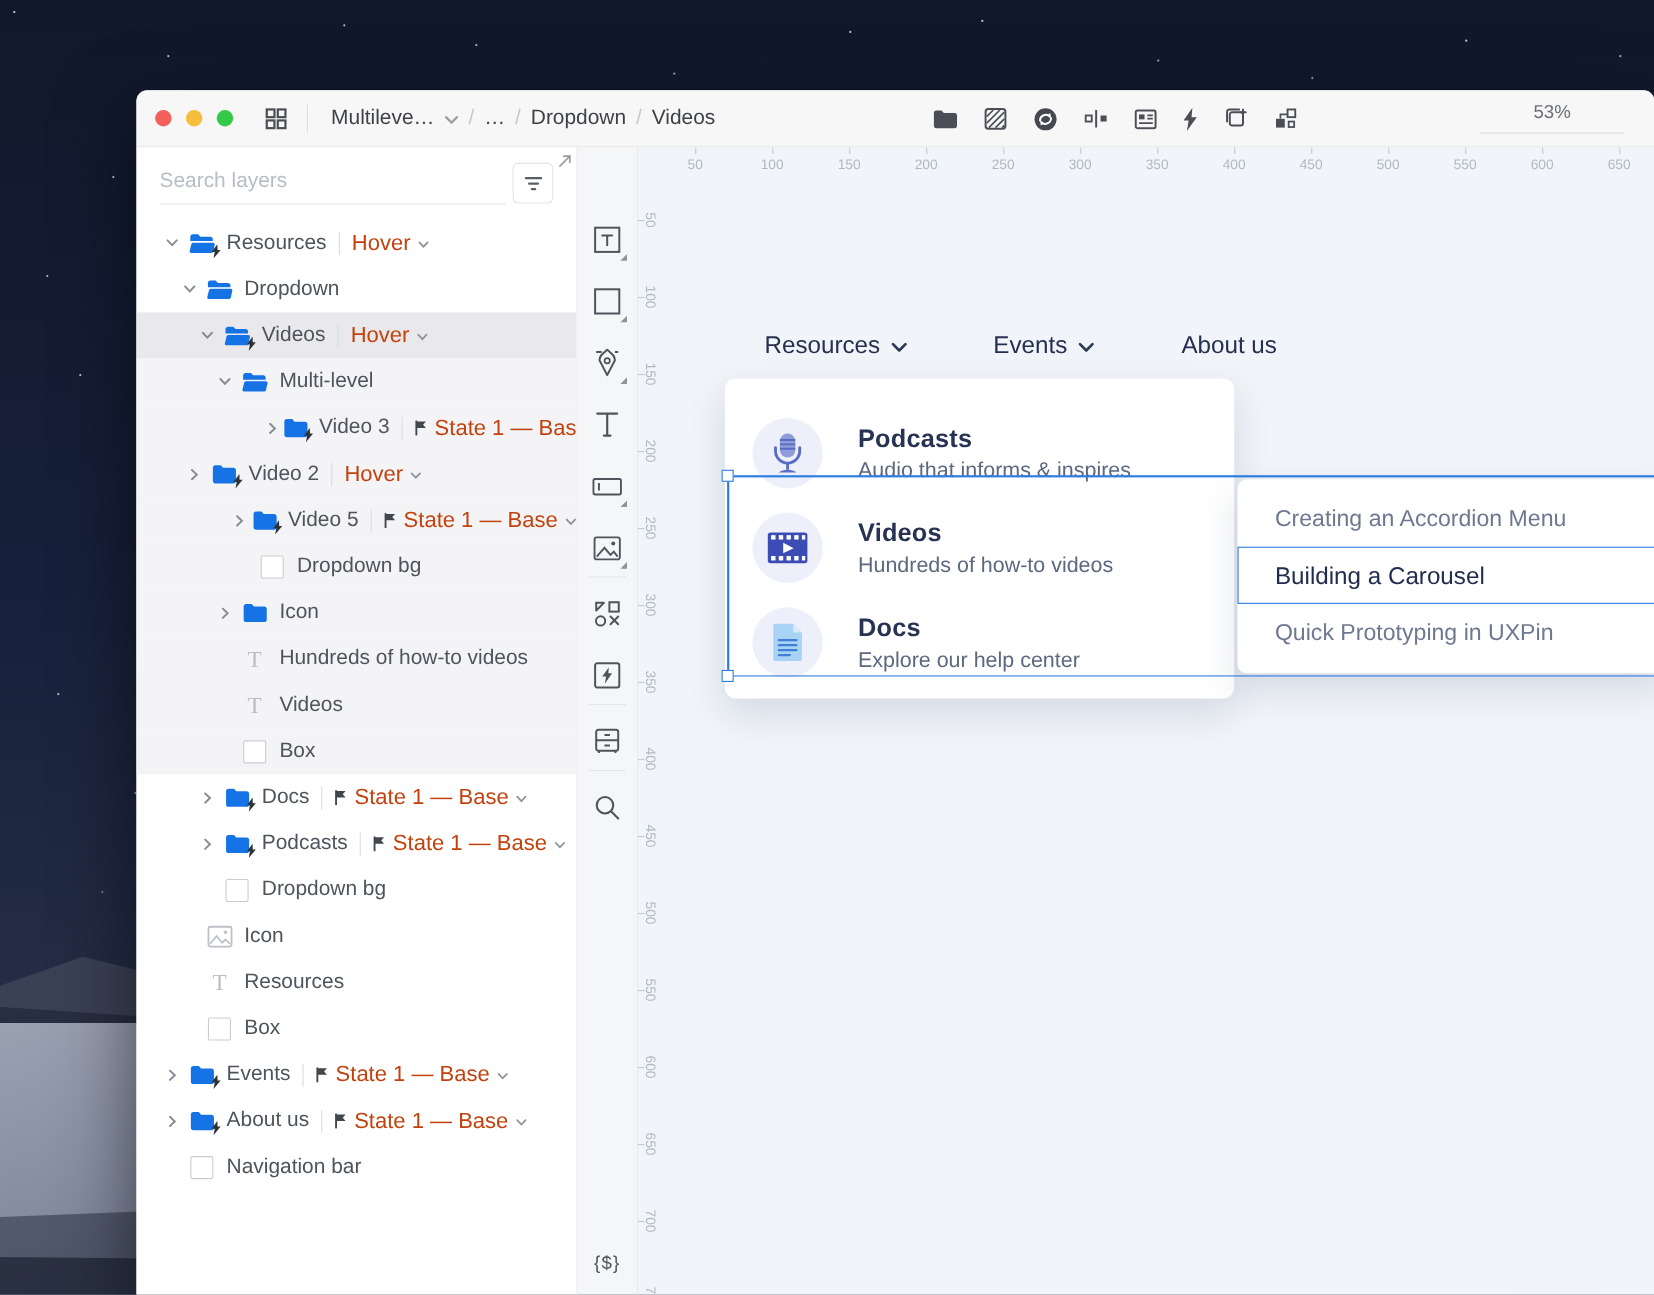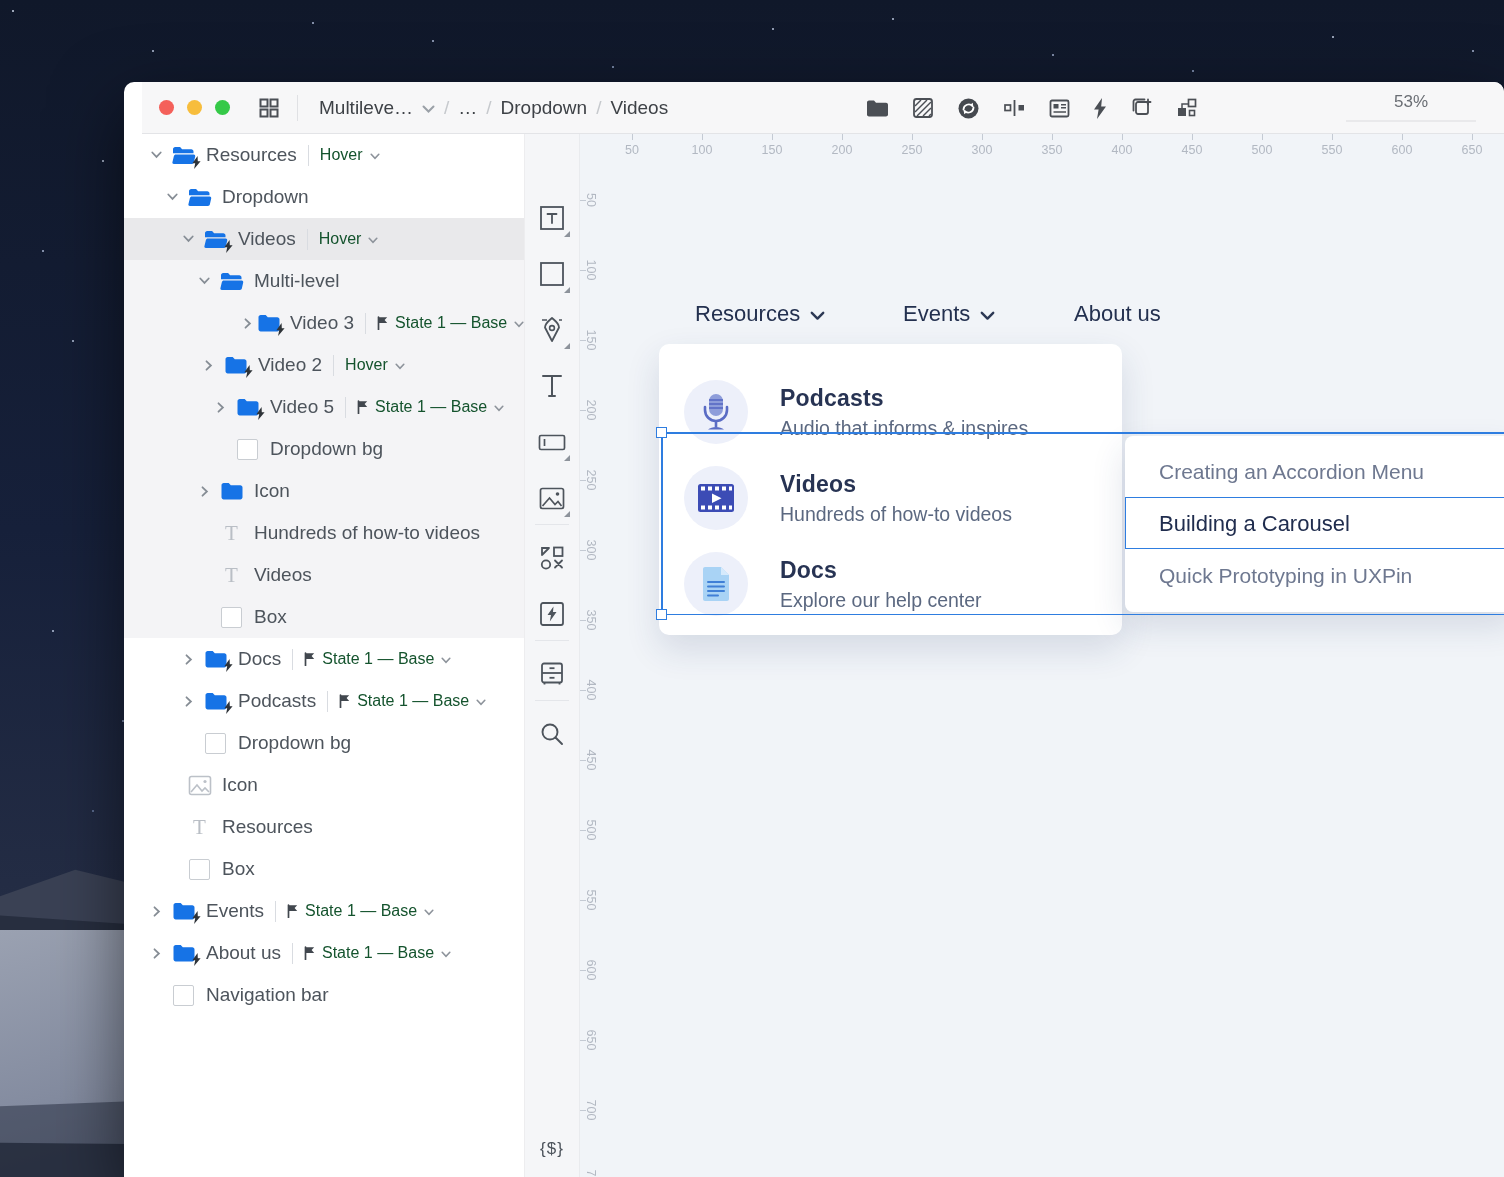--- a/index.html
+++ b/index.html
@@ -25,21 +25,21 @@
     clip-path:polygon(0 55%,100% 18%,100% 100%,0 100%); }
   .dunes-dark { position:absolute; left:0; right:0; top:1120px; bottom:0; background:rgba(30,36,52,.75);
     clip-path:polygon(0 40%,100% 65%,100% 100%,0 100%); }
 
   
   .window { position:absolute; left:124px; top:82px; right:0; bottom:0;
     background:#fff; border-radius:10px 10px 0 0; box-shadow:0 24px 70px rgba(0,0,0,.55); overflow:hidden;
     display:flex; flex-direction:column; }
 
   .titlebar { height:52px; flex:0 0 52px; background:#f7f7f8; border-bottom:1px solid #e3e4e7;
-    display:flex; align-items:center; position:relative;margin-left:18px; }
+    display:flex; align-items:center; position:relative; }
   .traffic { display:flex; gap:13px; margin-left:17px; }
   .tl { width:15px; height:15px; border-radius:50%; }
   .grid-btn { margin-left:28px; background:none; border:none; display:flex; cursor:pointer; }
   .tb-divider { width:1px; height:26px; background:#e0e1e4; margin-left:17px; }
   .breadcrumb { display:flex; align-items:center; gap:9px; margin-left:21px; font-size:19px; color:#3e4247; }
   .breadcrumb .bc-sep { color:#c6c9cd; }
   .breadcrumb .bc-caret { display:flex; margin-top:3px; }
   .tb-icons { position:absolute; left:724px; top:0; height:52px; display:flex; align-items:center; gap:23px; }
   .tb-icons .tbi { background:none; border:none; display:flex; cursor:pointer; }
   .zoom-box { position:absolute; right:28px; top:10px; width:130px; text-align:center;
@@ -59,21 +59,21 @@
 
   .tree { position:relative; }
   .row { display:flex; align-items:center; height:42px; font-size:19px; color:#4d545c; }
   .row.sub { background:#f4f4f6; }
   .row.sel { background:#e9e9eb; }
   .caret { width:17px; display:flex; justify-content:center; color:#888f97; }
   .licon { width:27px; margin:0 9px 0 5px; position:relative; display:flex; align-items:center; justify-content:center; }
   .licon .bolt-badge { position:absolute; right:-4px; bottom:-3px; display:flex; }
   .llabel { white-space:nowrap; }
   .ldiv { width:1px; height:21px; background:#d9dce1; margin:0 11px; flex:0 0 1px; }
-  .lstate { font-size:16px; color:#14532d; display:flex; align-items:center; gap:7px; white-space:nowrap; }
+  .lstate { font-size:20px; color:#c2410c; display:flex; align-items:center; gap:7px; white-space:nowrap; }
   .box-glyph { width:21px; height:21px; border:1.6px solid #c9cdd2; border-radius:2px; background:#fff; }
   .t-glyph { color:#b9bec5; }
 
   
   .palette { width:56px; flex:0 0 56px; background:#f5f6f8; border-left:1px solid #ededef; border-right:1px solid #e9ebee;
     position:relative; }
   .ptool { position:absolute; left:0; width:100%; height:56px; display:flex; align-items:center; justify-content:center;
     background:none; border:none; color:#4d545c; cursor:pointer; }
   .ptool .more { position:absolute; right:9px; bottom:9px; width:0; height:0;
     border-left:6px solid transparent; border-bottom:6px solid #8d939b; }
@@ -228,20 +228,40 @@
         </button>
       </div>
     <div class="zoom-box">
       <span>53%</span>
     </div>
   </div>
 
   <div class="main">
 
     <div class="sidebar">
+      <div class="search-row">
+        <input class="search-input" type="text" placeholder="Search layers" style="">
+        <button class="filter-btn">
+          <svg width="16" height="14" viewBox="0 0 16 14">
+              <g stroke="#5a5f66" stroke-width="2" stroke-linecap="round">
+            <line x1="1" y1="2" x2="15" y2="2"></line>
+                <line x1="4" y1="7" x2="12" y2="7"></line>
+                <line x1="6.5" y1="12" x2="9.5" y2="12"></line>
+              </g>
+            </svg>
+        </button>
+        <span class="expand-arrow">
+          <svg width="13" height="13" viewBox="0 0 13 13">
+              <g stroke="#9aa0a8" stroke-width="1.6" fill="none" stroke-linecap="round">
+            <path d="M2 11L11 2"></path>
+                <path d="M5.5 2H11v5.5"></path>
+              </g>
+            </svg>
+        </span>
+      </div>
       <div class="tree" id="tree">
           <div class="row" style="padding-left:24px">
     <span class="caret">
               <svg width="11" height="8" viewBox="0 0 11 8">
                 <path d="M1.3 1.5l4.2 4.4 4.2-4.4" fill="none" stroke="#868d95" stroke-width="1.8" stroke-linecap="round"></path>
               </svg>
             </span>
             <span class="licon">
               <svg width="26" height="21" viewBox="0 0 26 21">
                 <path fill="#1673e6" d="M2 4.2C2 3 3 2 4.2 2h4.9l2 2.2h9.2c1.2 0 2.2 1 2.2 2.2v1.8H2z"></path>
@@ -348,21 +368,21 @@
                 </svg>
               </span>
         <span>State 1 — Base</span>
         <span style="display:flex;margin-top:2px">
                 <svg width="10" height="7" viewBox="0 0 10 7">
                   <path d="M1.2 1.3l3.8 4 3.8-4" fill="none" stroke="#8d939b" stroke-width="1.6" stroke-linecap="round"></path>
                 </svg>
               </span>
       </span>
           </div>
-          <div class="row sub" style="padding-left:76px">
+          <div class="row sub" style="padding-left:44px">
     <span class="caret">
               <svg width="8" height="11" viewBox="0 0 8 11">
                 <path d="M1.5 1.3l4.4 4.2-4.4 4.2" fill="none" stroke="#868d95" stroke-width="1.8" stroke-linecap="round"></path>
               </svg>
             </span>
             <span class="licon">
               <svg width="24" height="20" viewBox="0 0 24 20">
                 <path fill="#1673e6" d="M1.5 4.2c0-1.2 1-2.2 2.2-2.2h5l2.1 2.3h9.5c1.2 0 2.2 1 2.2 2.2v9.8c0 1.2-1 2.2-2.2 2.2H3.7c-1.2 0-2.2-1-2.2-2.2z"></path>
               </svg>
               <span class="bolt-badge">

